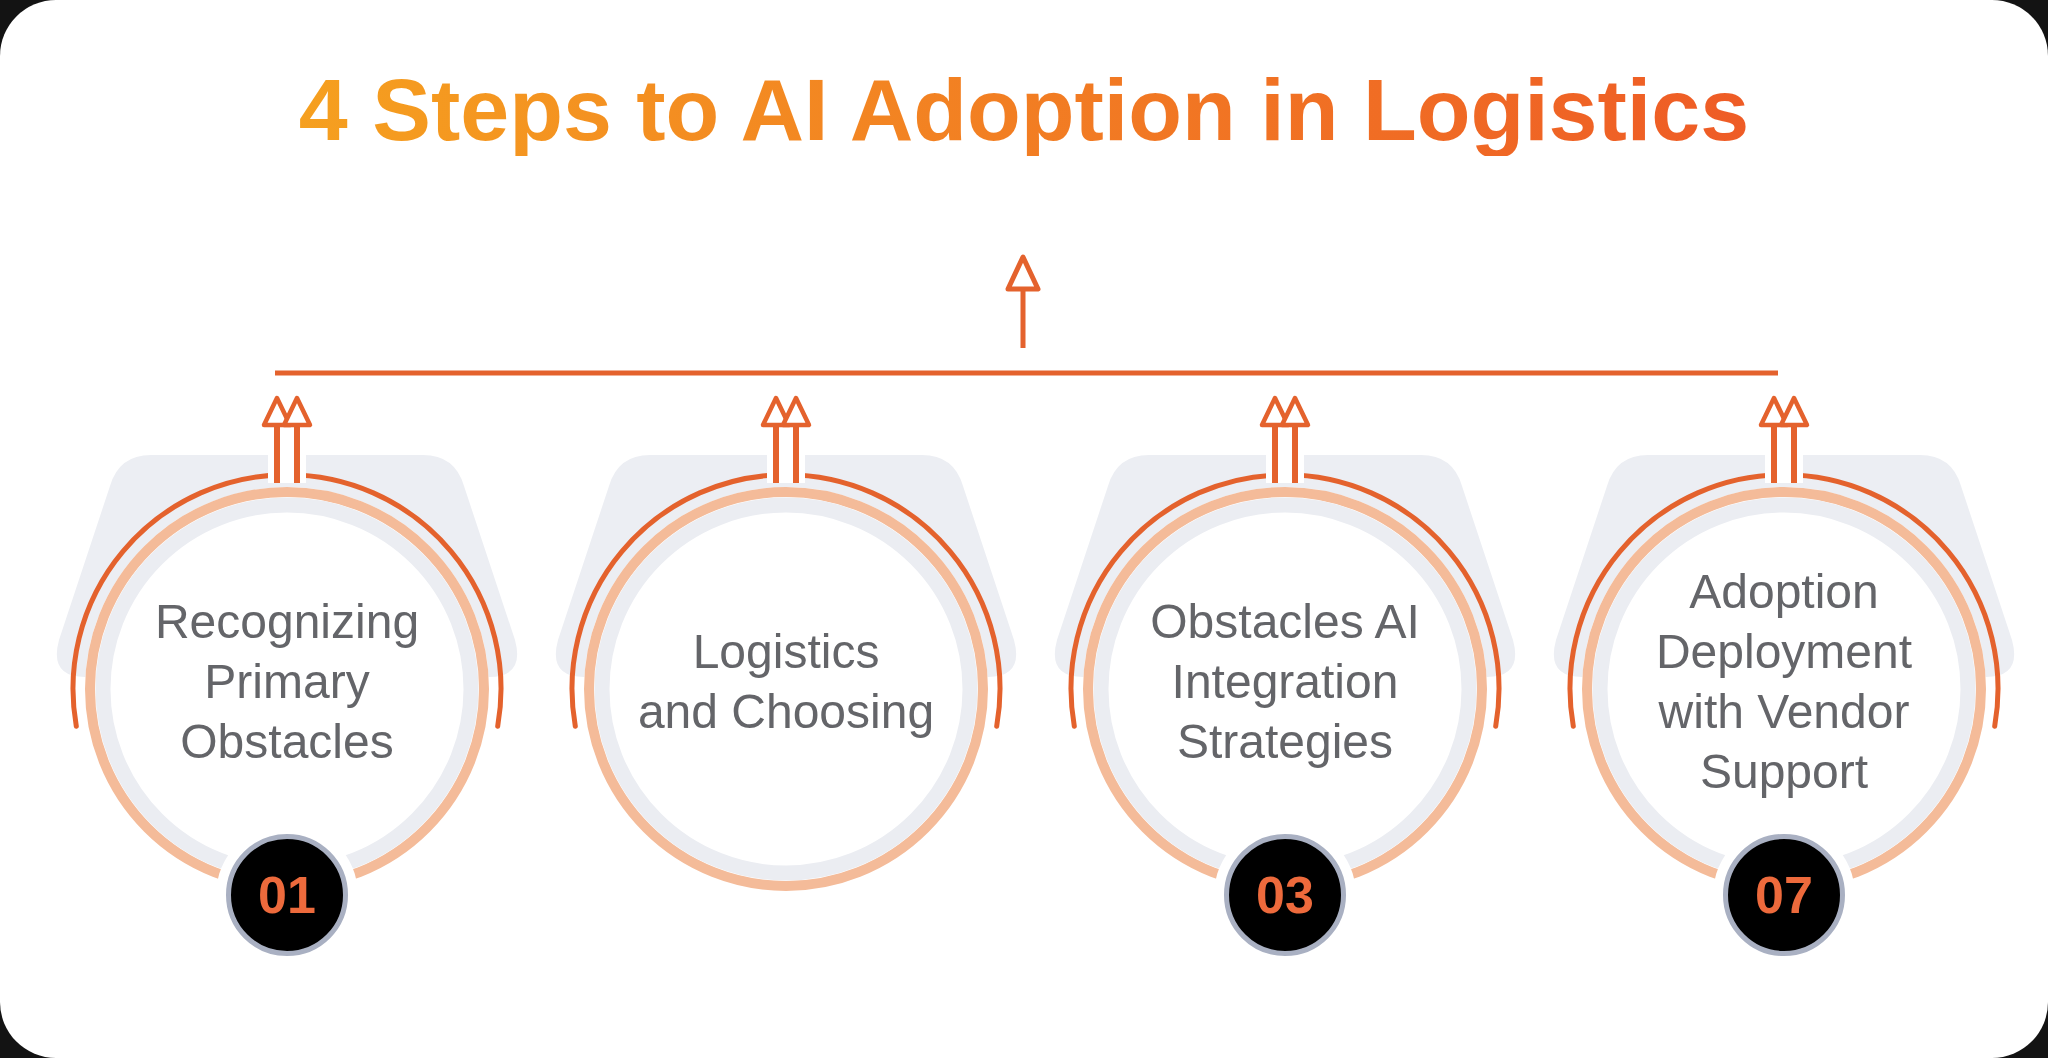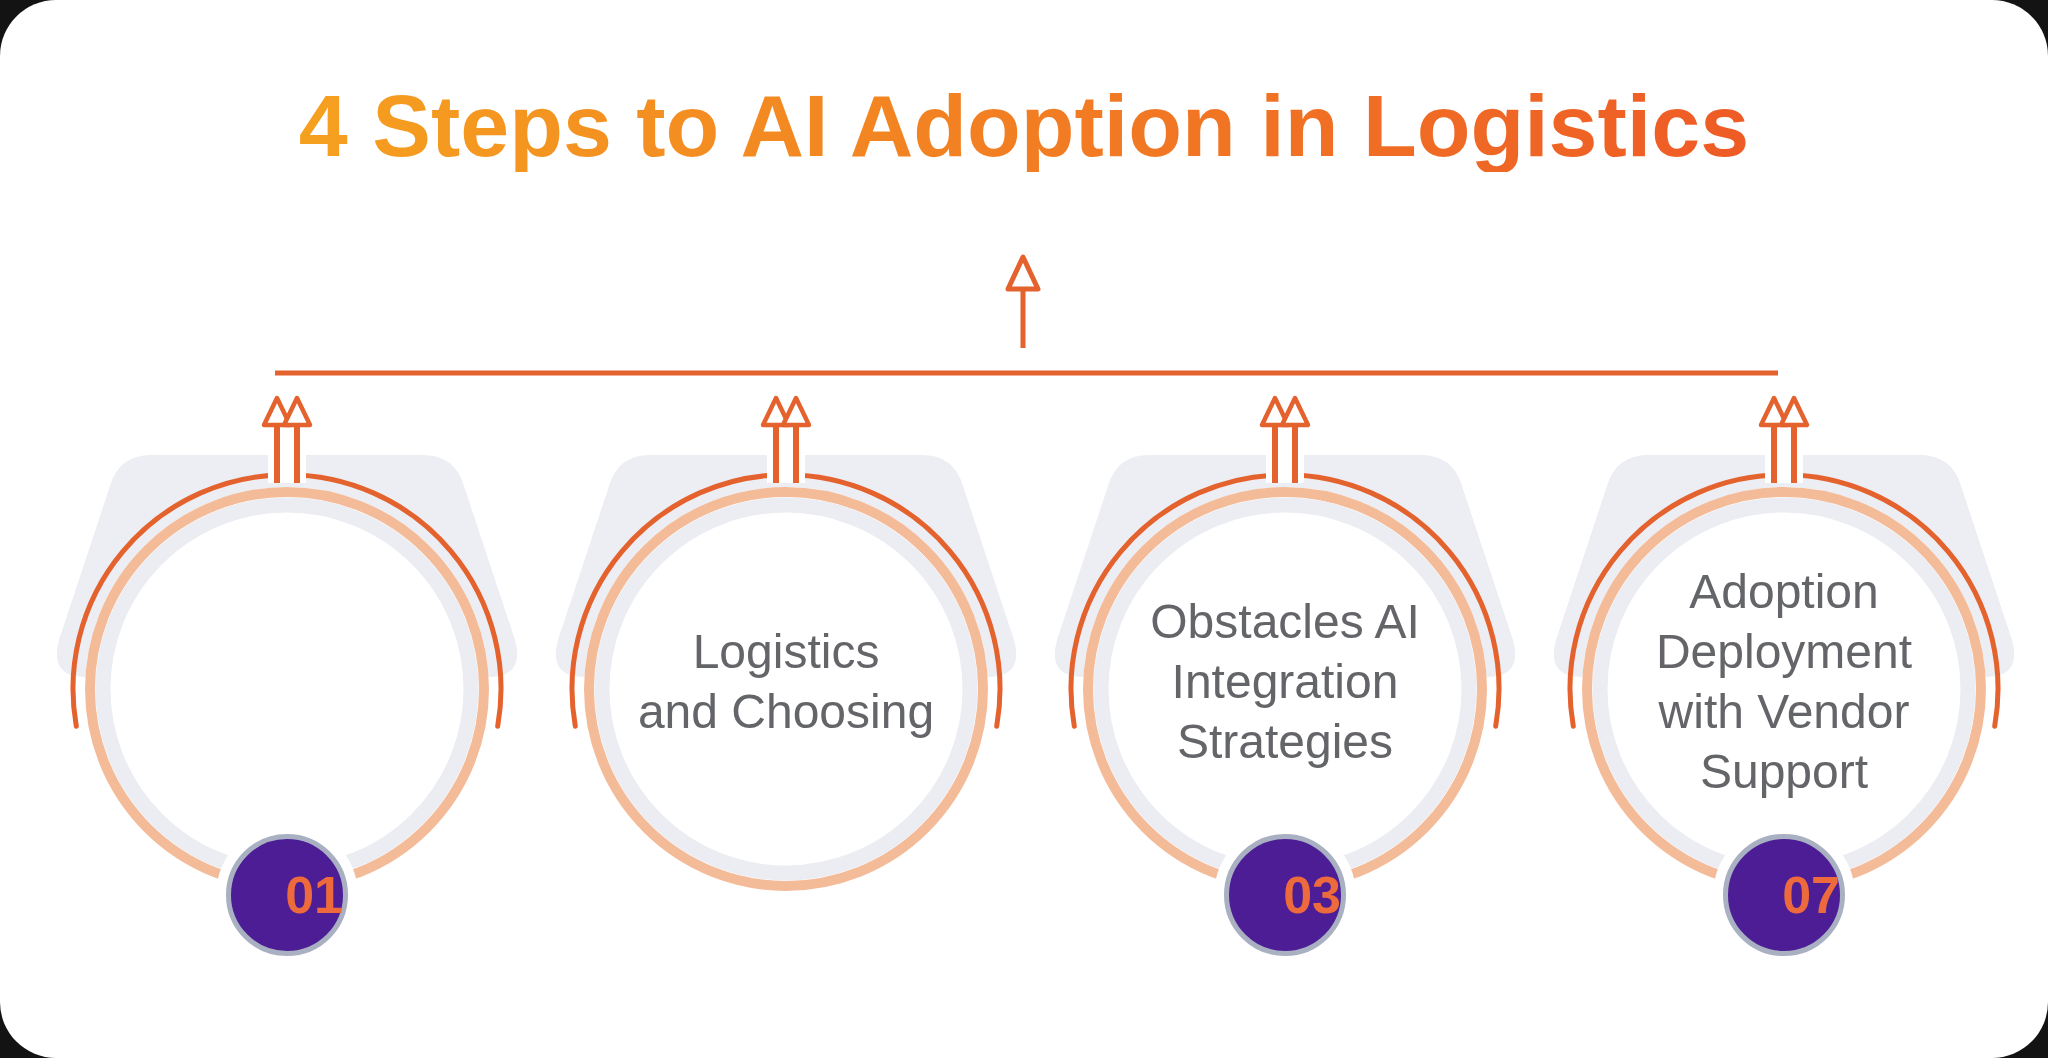--- a/index.html
+++ b/index.html
@@ -1,39 +1,39 @@
 <!DOCTYPE html>
 <html><head>
 <meta charset="utf-8">
 <style>
   html,body { margin:0; padding:0; background:#131313; font-family:"Liberation Sans", sans-serif; }
   .card {
     position:relative; width:2048px; height:1058px;
     background:#ffffff; border-radius:56px; overflow:hidden;
   }
   .title {
-    position:absolute; left:0; right:0; top:64px; margin:16px;
+    position:absolute; left:0; right:0; top:64px; margin:0;
     text-align:center; font-size:88px; line-height:92px; font-weight:700;
     background:linear-gradient(90deg, #F6A41F 10%, #EE5926 88%);
     -webkit-background-clip:text; background-clip:text; color:transparent;
   }
   .connector { position:absolute; left:0; top:0; }
   .step { position:absolute; top:390px; width:500px; height:620px; }
   .step-1 { left:37px; } .step-2 { left:536px; } .step-3 { left:1035px; } .step-4 { left:1534px; }
   .step .art { position:absolute; left:0; top:0; }
   .step .label {
     position:absolute; left:50%; top:292px; transform:translate(-50%,-50%);
     text-align:center; color:#646569; font-size:48px; line-height:60px; width:420px;
   }
   .step .label div { white-space:nowrap; }
   .badge {
     position:absolute; left:50%; top:505px; transform:translate(-50%,-50%);
     width:112px; height:112px; border-radius:50%;
-    background:#4c1d95; border:5px solid #A9B0C2; box-shadow:0 0 0 10px #ffffff;
-    display:flex; align-items:center; justify-content:flex-end;
+    background:#000000; border:5px solid #A9B0C2; box-shadow:0 0 0 10px #ffffff;
+    display:flex; align-items:center; justify-content:center;
   }
   .badge span { font-size:52px; font-weight:600; color:#ED6A3C; }
 </style>
 </head>
 <body>
 
 <div class="card">
 
   <h1 class="title">4 Steps to AI Adoption in Logistics</h1>
 
@@ -57,20 +57,25 @@
         <path d="M227,35 L240,8 L253,35 Z" fill="#ffffff" stroke="#E4622D" stroke-width="4.5" stroke-linejoin="round"></path>
         <path d="M247,35 L260,8 L273,35 Z" fill="#ffffff" stroke="#E4622D" stroke-width="4.5" stroke-linejoin="round"></path>
       </symbol>
     </defs>
   </svg>
 
   <div class="step step-1">
     <svg class="art" width="500" height="620">
       <use href="#stepArt"></use>
     </svg>
+    <div class="label">
+      <div>Recognizing</div>
+      <div>Primary</div>
+      <div>Obstacles</div>
+    </div>
     <div class="badge">
       <span>01</span>
     </div>
   </div>
 
   <div class="step step-2">
     <svg class="art" width="500" height="620">
       <use href="#stepArt"></use>
     </svg>
     <div class="label">

